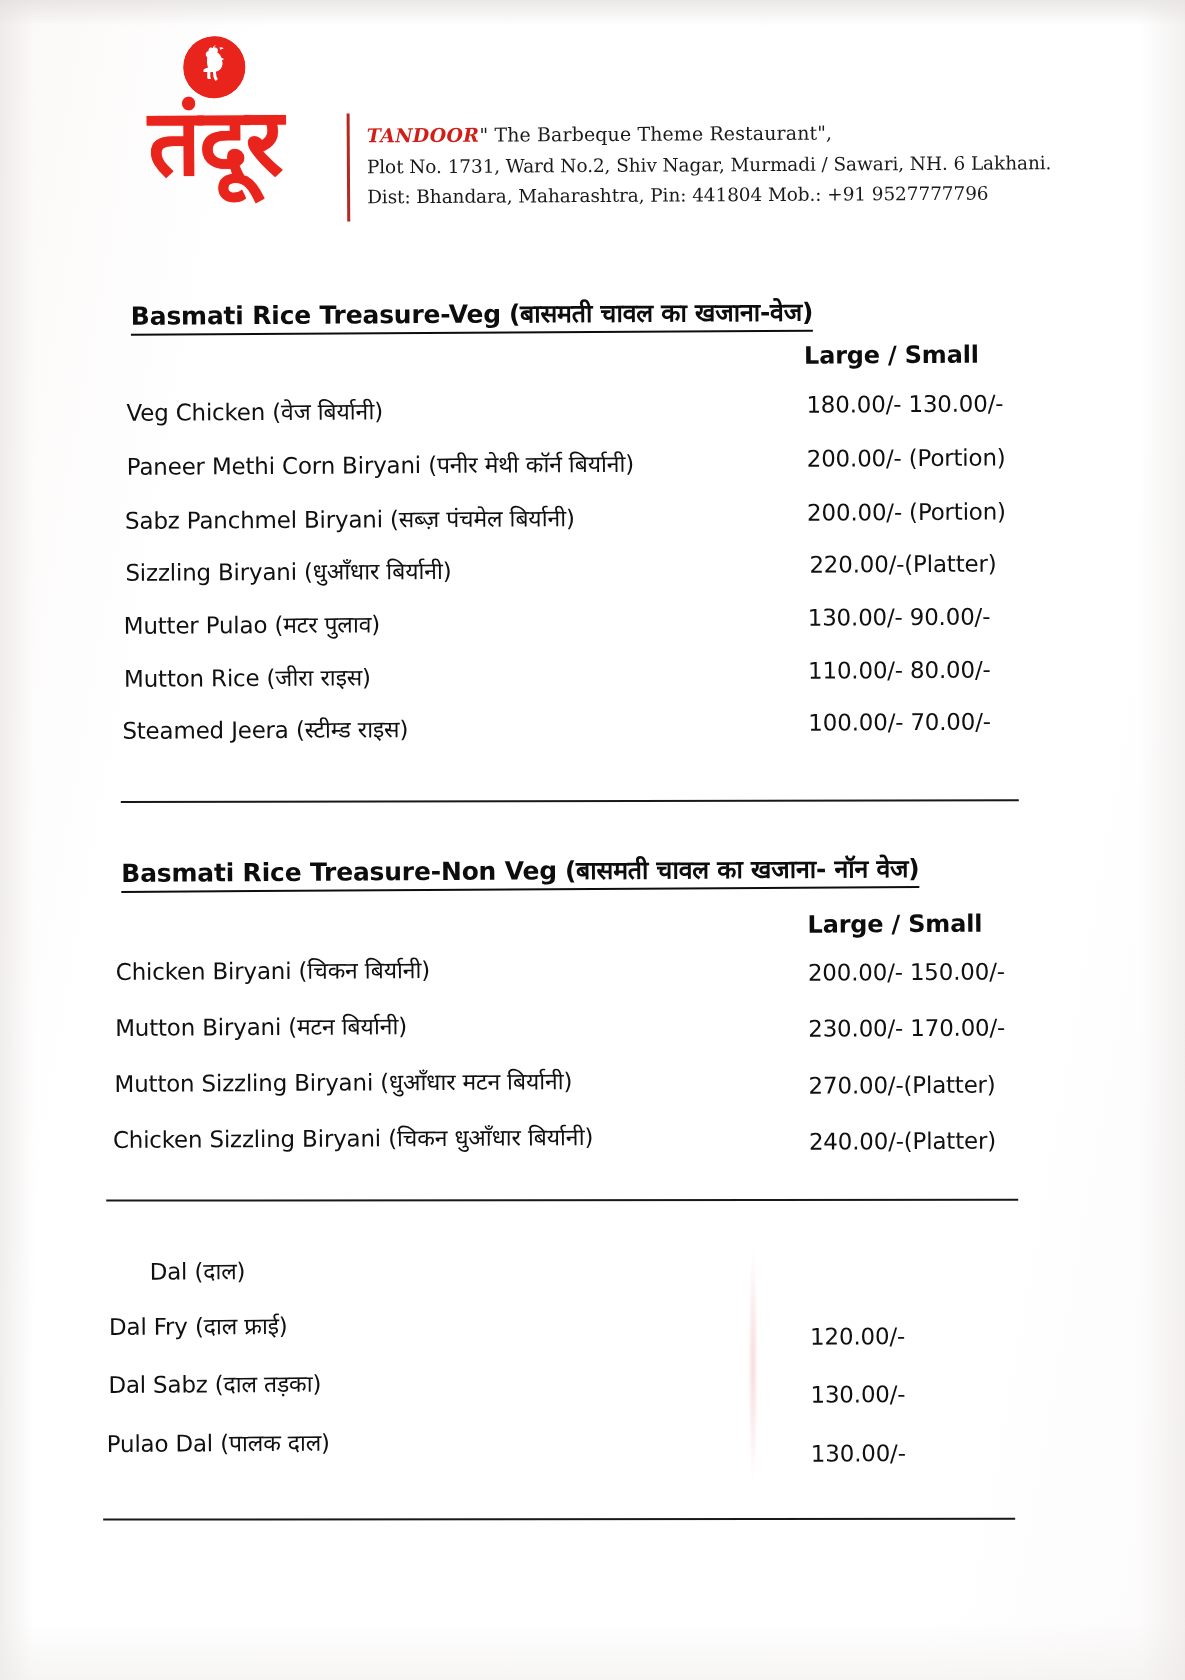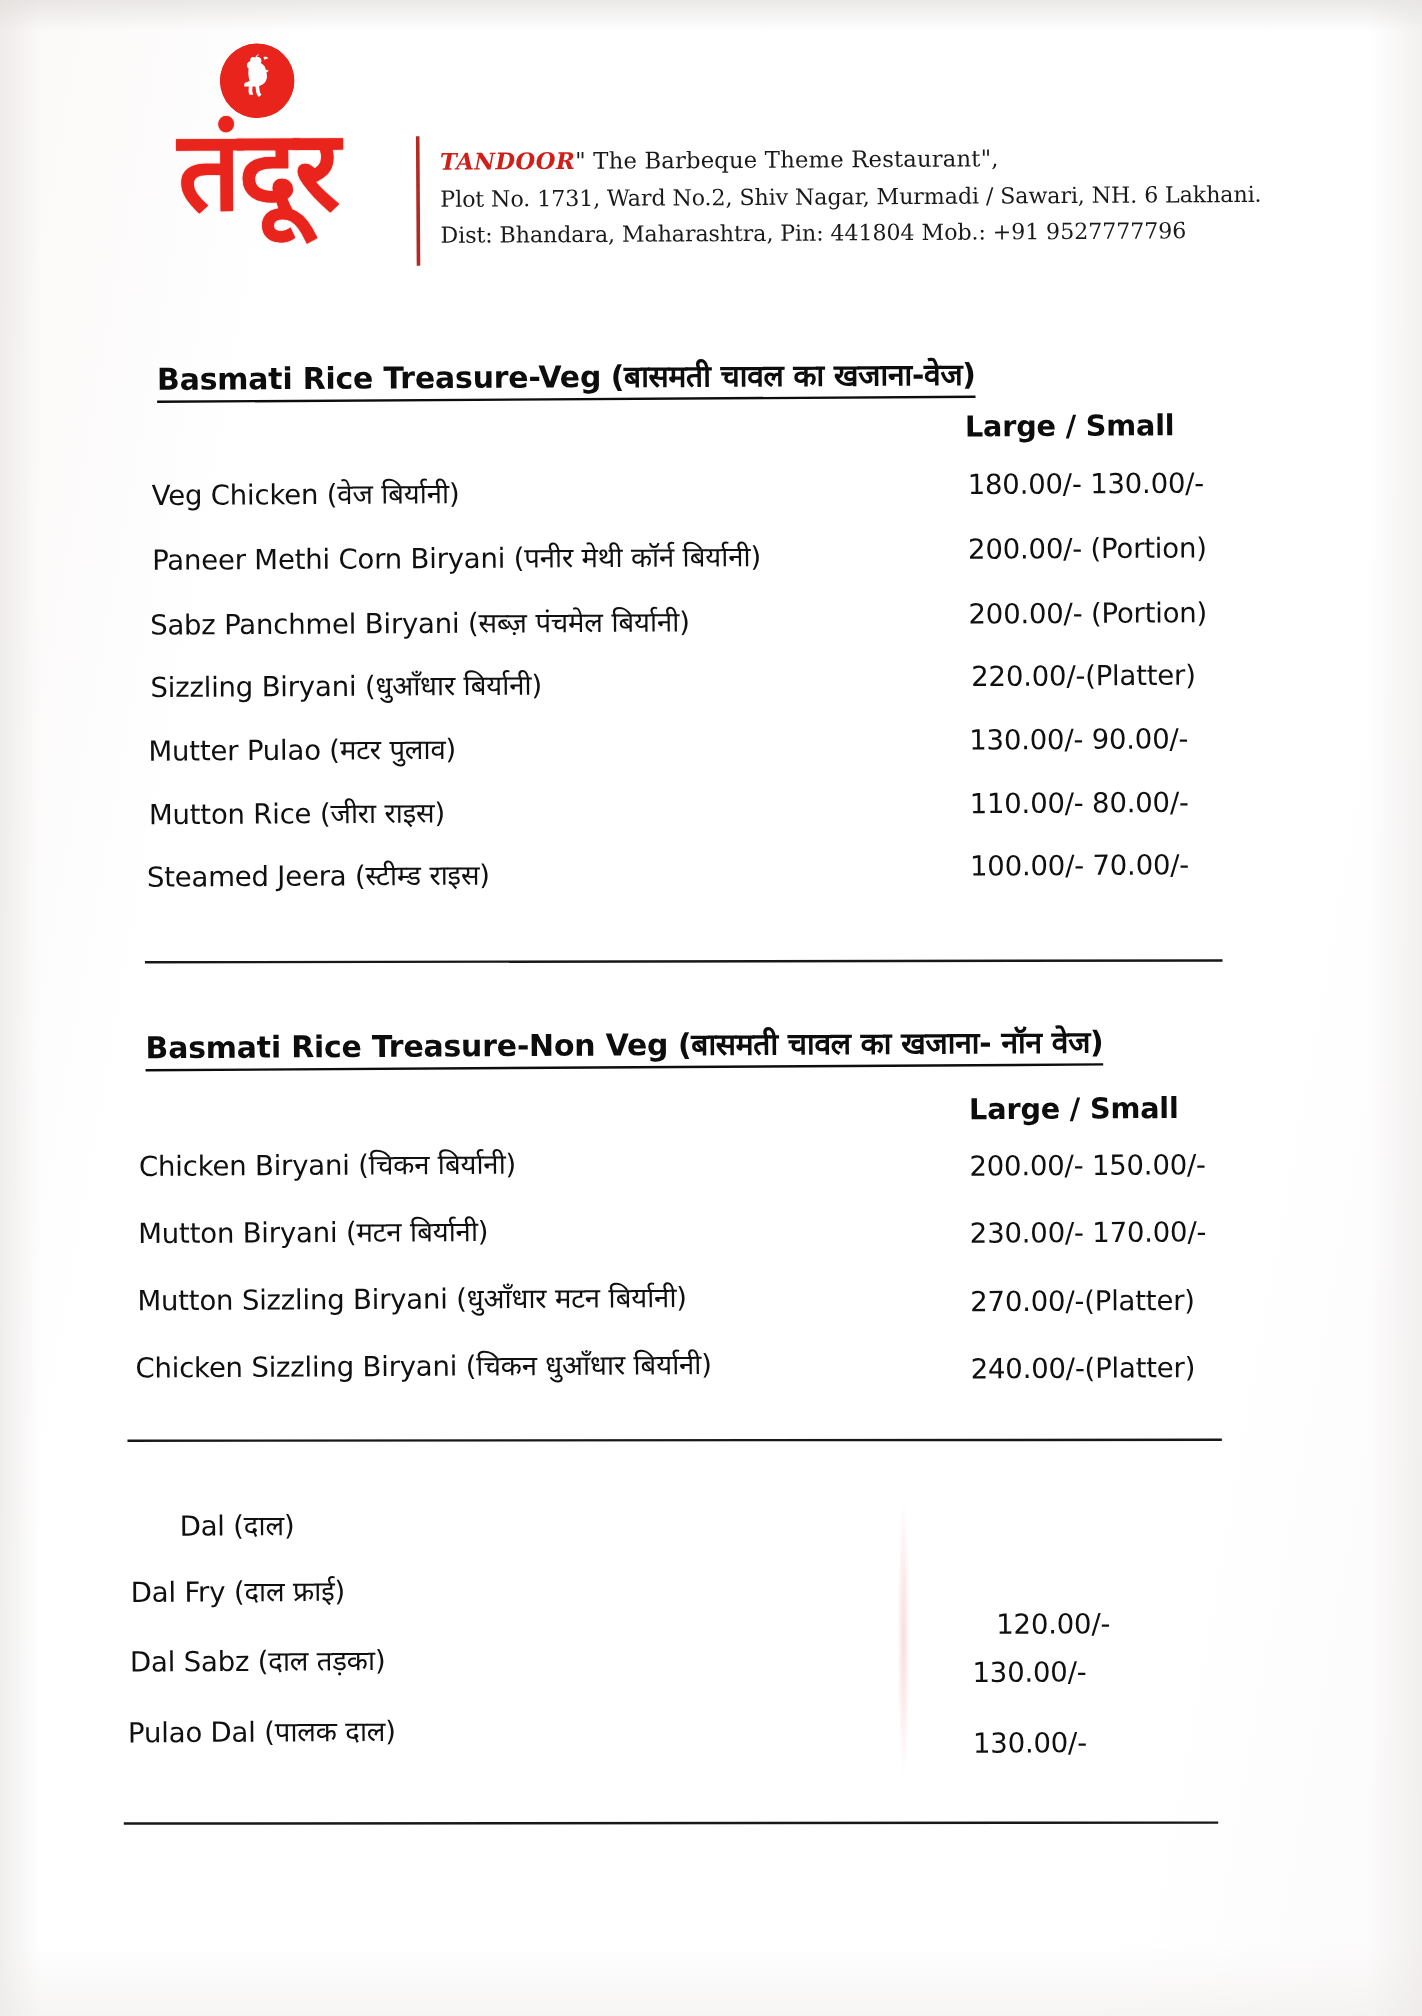--- a/index.html
+++ b/index.html
@@ -291,21 +291,21 @@
     <div class="divider" style="left:103px;top:1199px;width:912px;transform:rotate(0.3deg);"></div>
 
     <div class="section" style="top:1252px;left:0;">
       <div class="item-name" style="position:absolute;left:106px;top:0;margin-left:40px;">
         <span>Dal</span> <span>(दाल)</span>
       </div>
 
       <div>
         <div class="menu-row" style="position:absolute;left:0;top:55px;width:1185px;">
           <span class="item-name" style="left:105px;"><span>Dal Fry</span> <span>(दाल फ्राई)</span></span>
-          <span class="item-price" style="left:806px;top:36px;margin-left:20px;">120.00/-</span>
+          <span class="item-price" style="left:806px;top:18px;">120.00/-</span>
         </div>
         <div class="menu-row" style="position:absolute;left:0;top:113px;width:1185px;">
           <span class="item-name" style="left:104px;"><span>Dal Sabz</span> <span>(दाल तड़का)</span></span>
           <span class="item-price" style="left:806px;top:18px;">130.00/-</span>
         </div>
         <div class="menu-row" style="position:absolute;left:0;top:172px;width:1185px;">
           <span class="item-name" style="left:102px;"><span>Pulao Dal</span> <span>(पालक दाल)</span></span>
           <span class="item-price" style="left:806px;top:18px;">130.00/-</span>
         </div>
       </div>

